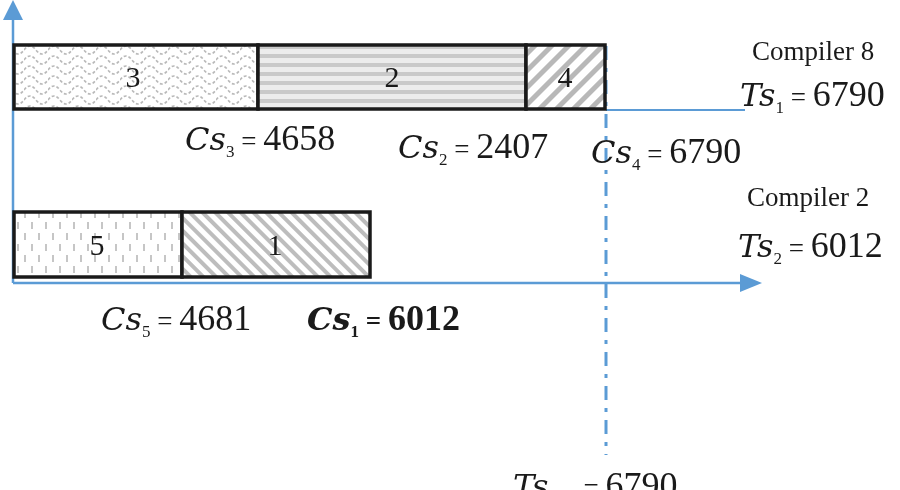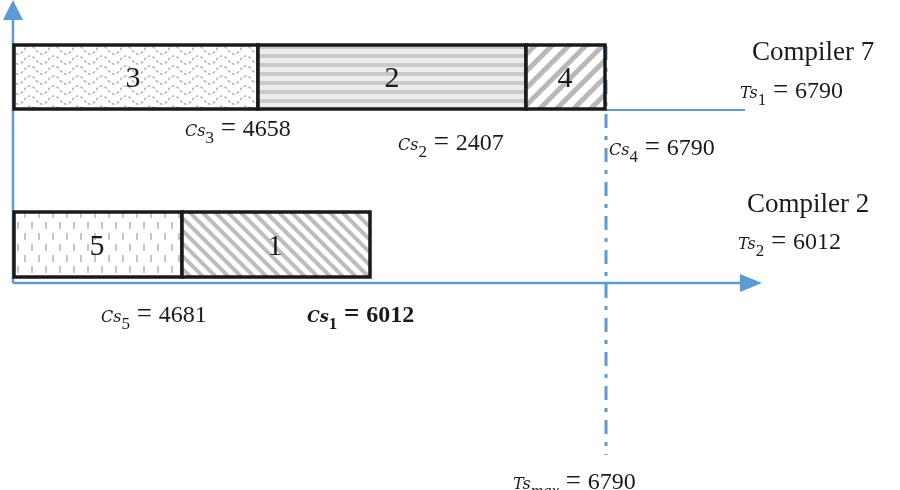--- a/index.html
+++ b/index.html
@@ -1,23 +1,23 @@
 <!DOCTYPE html>
 <html><head>
 <meta charset="utf-8">
 <style>
   html, body { margin:0; padding:0; background:#ffffff; }
   body { width:900px; height:490px; position:relative; overflow:hidden; font-family:"Liberation Serif","DejaVu Serif",serif; color:#1a1a1a; }
   svg { position:absolute; left:0; top:0; }
   .lbl { position:absolute; font-size:27px; white-space:nowrap; line-height:1; }
-  .math { font-style:italic; font-family:"DejaVu Serif","Liberation Serif",serif; font-size:16px; }
+  .math { font-style:italic; font-family:"DejaVu Serif","Liberation Serif",serif; font-size:32px; }
   .sub { font-size:17px; vertical-align:-7px; font-style:normal; }
   .subi { font-size:17px; vertical-align:-7px; font-style:italic; }
   .eq { font-style:normal; font-family:"Liberation Serif",serif; font-size:27px; }
-  .num { font-style:normal; font-family:"Liberation Serif",serif; font-size:24px; }
+  .num { font-style:normal; font-family:"Liberation Serif",serif; font-size:36px; }
   .blocknum { position:absolute; font-size:30px; font-family:"Liberation Serif",serif; text-align:center; line-height:1; }
 </style>
 </head>
 <body>
 
 <svg width="900" height="490" viewBox="0 0 900 490">
   <defs>
     <pattern id="p-scales" width="24" height="20" patternUnits="userSpaceOnUse">
       <rect width="24" height="20" fill="#fff"></rect>
       <path d="M0 10 Q6 2 12 10 Q18 18 24 10" fill="none" stroke="#b8b8b8" stroke-width="1.6" stroke-dasharray="3 2"></path>
@@ -68,44 +68,44 @@
     <rect x="182" y="212" width="188" height="65" fill="url(#p-fdiag)" stroke="#1a1a1a" stroke-width="3.5"></rect>
   </g>
 </svg>
 
 <div class="blocknum" style="left:118px;top:62px;width:30px;">3</div>
 <div class="blocknum" style="left:377px;top:62px;width:30px;">2</div>
 <div class="blocknum" style="left:550px;top:62px;width:30px;">4</div>
 <div class="blocknum" style="left:82px;top:230px;width:30px;">5</div>
 <div class="blocknum" style="left:260px;top:230px;width:30px;">1</div>
 
-<div class="lbl" style="left:752px;top:38px;">Compiler 7</div>
+<div class="lbl" style="left:752px;top:38px;">Compiler 8</div>
 <div class="lbl" style="left:740px;top:76px;">
   <span class="math">Ts</span><span class="sub">1</span>
   <span class="eq">=</span>
   <span class="num">6790</span>
 </div>
 
-<div class="lbl" style="left:185px;top:114px;">
+<div class="lbl" style="left:185px;top:120px;">
   <span class="math">Cs</span><span class="sub">3</span>
   <span class="eq">=</span>
   <span class="num">4658</span>
 </div>
 <div class="lbl" style="left:398px;top:128px;">
   <span class="math">Cs</span><span class="sub">2</span>
   <span class="eq">=</span>
   <span class="num">2407</span>
 </div>
-<div class="lbl" style="left:609px;top:133px;">
+<div class="lbl" style="left:591px;top:133px;">
   <span class="math">Cs</span><span class="sub">4</span>
   <span class="eq">=</span>
   <span class="num">6790</span>
 </div>
 
-<div class="lbl" style="left:747px;top:190px;">Compiler 2</div>
+<div class="lbl" style="left:747px;top:184px;">Compiler 2</div>
 <div class="lbl" style="left:738px;top:227px;text-align:center;">
   <span class="math">Ts</span><span class="sub">2</span>
   <span class="eq">=</span>
   <span class="num">6012</span>
 </div>
 
 <div class="lbl" style="left:101px;top:300px;">
   <span class="math">Cs</span><span class="sub">5</span>
   <span class="eq">=</span>
   <span class="num">4681</span>

